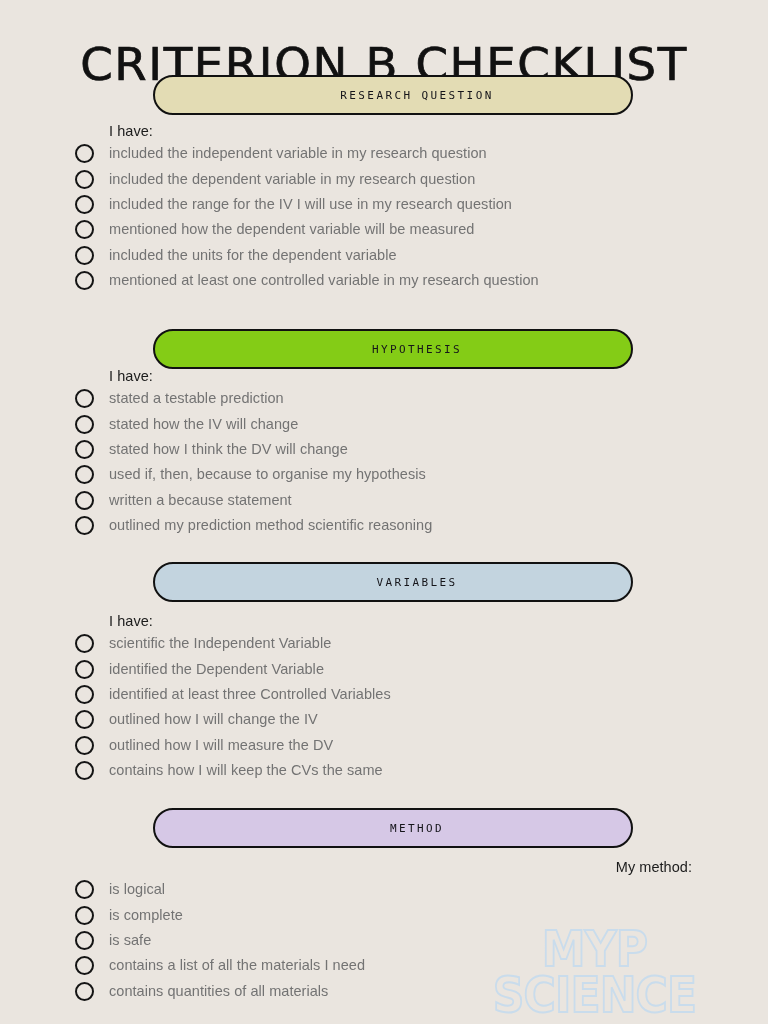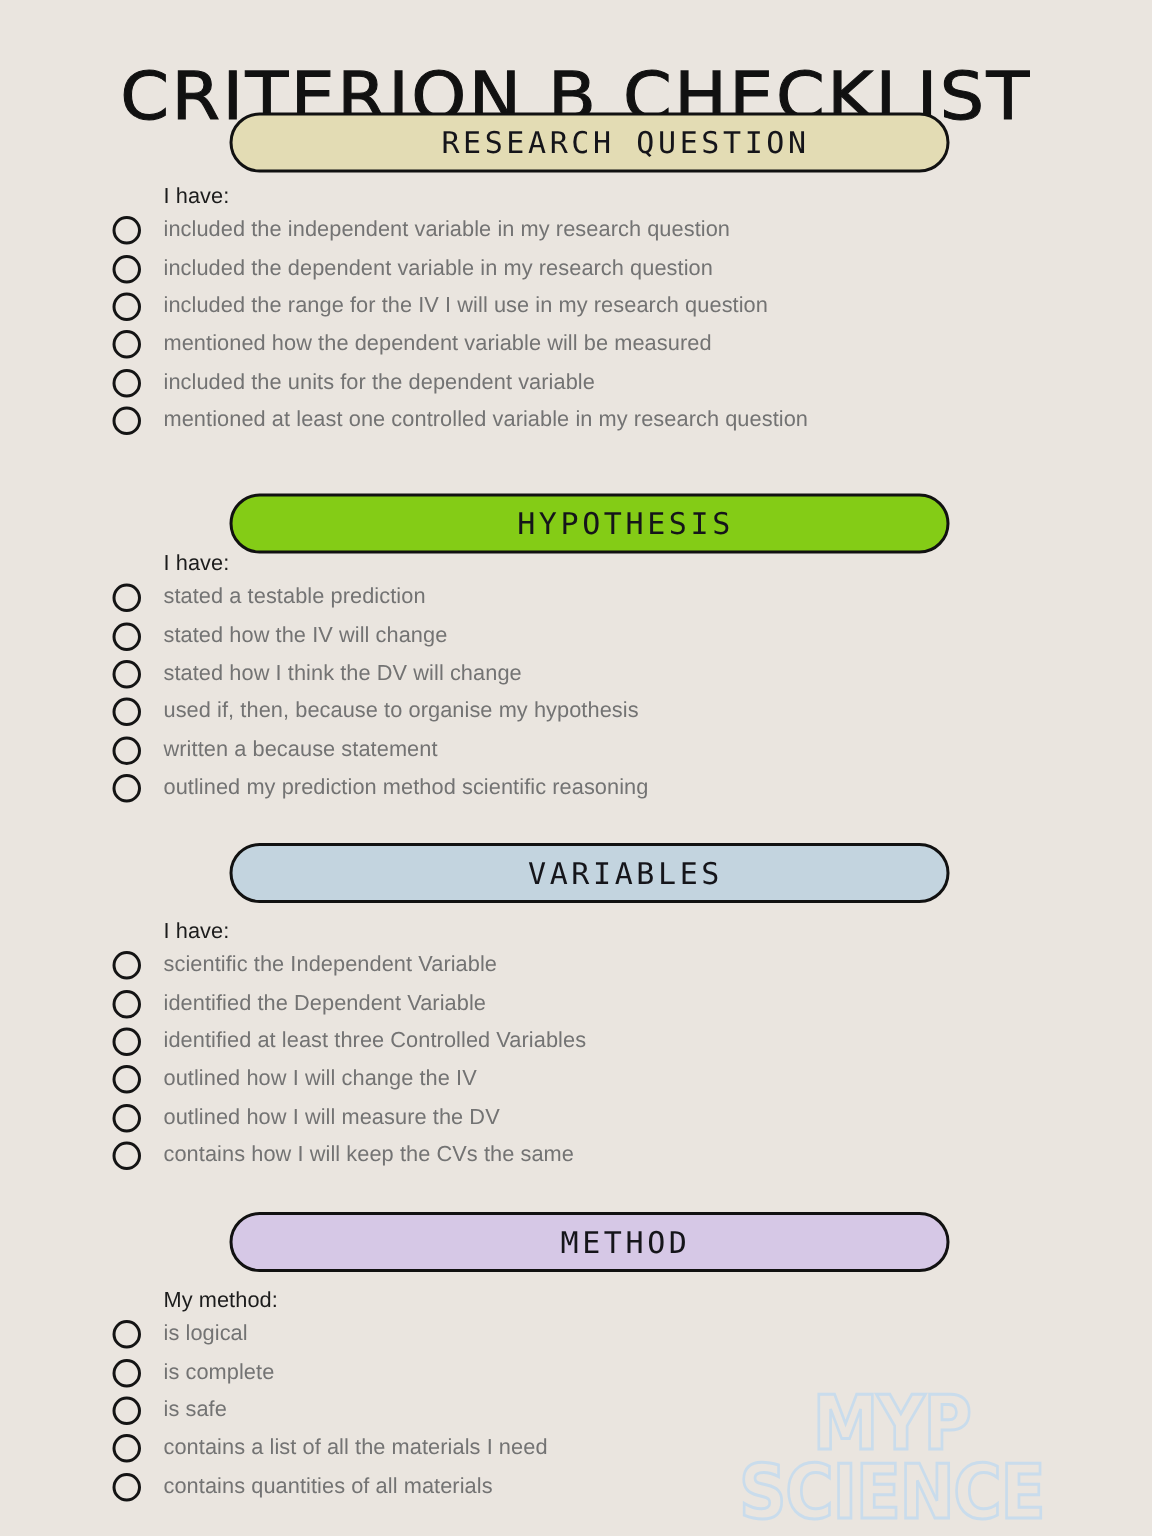--- a/index.html
+++ b/index.html
@@ -51,21 +51,21 @@
     height: 40px;
     box-sizing: border-box;
     border: 2.5px solid #111111;
     border-radius: 22px;
     display: flex;
     align-items: center;
     justify-content: center;
   }
   .pill-label {
     font-family: "DejaVu Sans Mono", monospace;
-    font-size: 20px;
+    font-size: 11px;
     letter-spacing: 2.4px;
     font-weight: 400;
     color: #15151a;
     line-height: 1;
     margin-left: 48px;
   }
 
   
   .block {
     position: absolute;
@@ -221,21 +221,21 @@
     </div>
     <div class="row">
       <span class="cbox"></span>
       <span class="row-label">contains how I will keep the CVs the same</span>
     </div>
   </div>
 
   <div class="pill" style="top:808px; background:#D6C8E6;">
     <span class="pill-label">METHOD</span>
   </div>
-  <div class="block" style="top:857px;">
+  <div class="block" style="top:857px;text-align:right;">
     <div class="intro">My method:</div>
     <div class="row">
       <span class="cbox"></span>
       <span class="row-label">is logical</span>
     </div>
     <div class="row">
       <span class="cbox"></span>
       <span class="row-label">is complete</span>
     </div>
     <div class="row">

